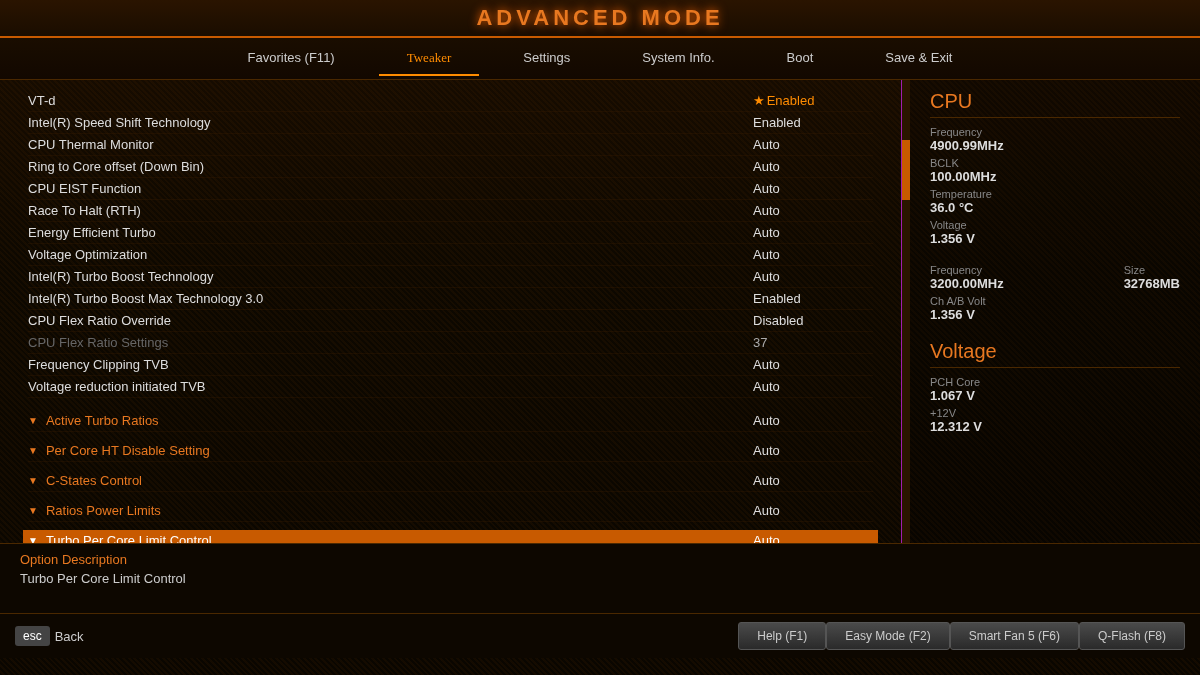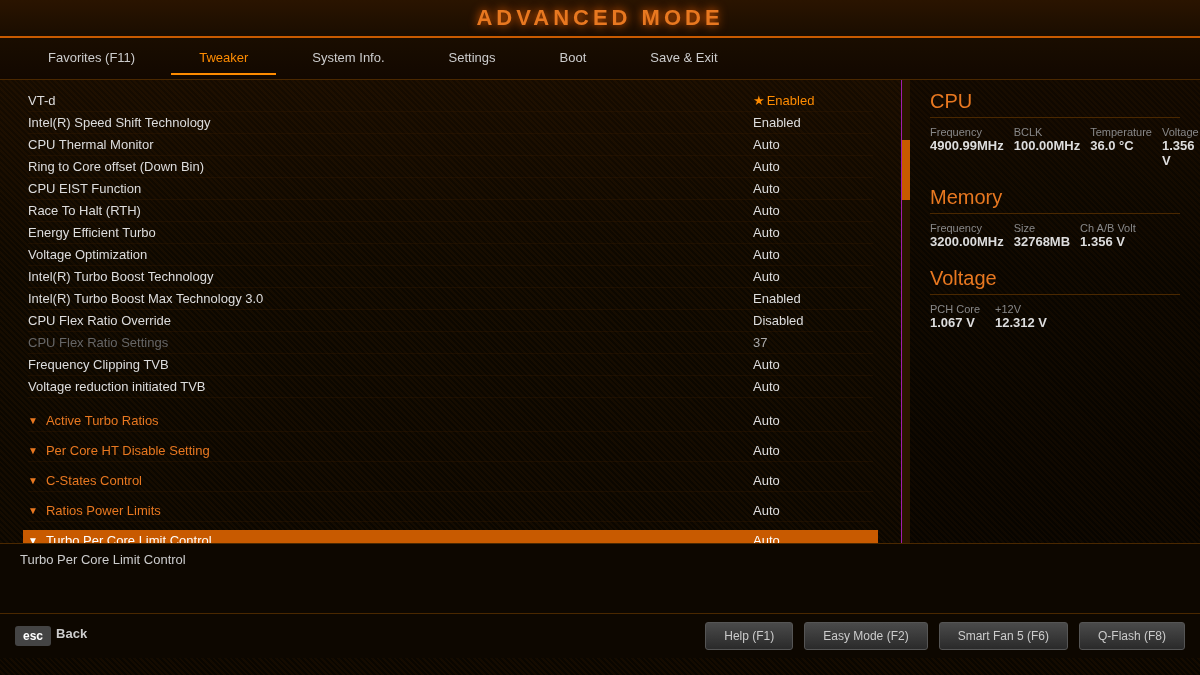--- a/index.html
+++ b/index.html
@@ -96,36 +96,38 @@
     }
 
     .logo-icon {
       width: 36px;
       height: 36px;
       margin-right: 5px;
     }
 
     .nav-items {
       display: flex;
-      gap: 8px;
+      gap: 16px;
       flex: 1;
+      justify-content: center;
     }
 
     .nav-item {
       padding: 8px 28px;
       color: #ccc;
       font-size: 13px;
       cursor: pointer;
       position: relative;
       border-bottom: 2px solid transparent;
     }
 
     .nav-item.active {
       color: #ff8c00;
       border-bottom: 2px solid #ff8c00;
+      font-family: Liberation Serif, serif;
     }
 
     
     .main {
       position: relative;
       z-index: 5;
       display: flex;
       height: calc(675px - 55px - 42px - 45px - 70px);
     }
 
@@ -221,21 +223,21 @@
       font-size: 20px;
       font-weight: normal;
       color: #e87820;
       margin-bottom: 8px;
       border-bottom: 1px solid #4a2800;
       padding-bottom: 4px;
     }
 
     .stats-grid {
       display: grid;
-      grid-template-columns: 1fr 1fr 1fr 1fr;
+      grid-template-columns: 1fr;
       gap: 4px 10px;
     }
 
     .stat-label {
       color: #888;
       font-size: 11px;
     }
 
     .stat-value {
       color: #ddd;
@@ -286,21 +288,21 @@
       margin-right: 5px;
     }
 
     .back-text {
       color: #ccc;
       font-size: 13px;
     }
 
     .footer-buttons {
       display: flex;
-      gap: 11px;
+      gap: 0;
       align-items: flex-end;
     }
 
     .footer-btn {
       background: linear-gradient(180deg, #4a4a4a 0%, #2a2a2a 100%);
       color: #ccc;
       padding: 6px 18px;
       font-size: 12px;
       border-radius: 3px;
       cursor: pointer;
@@ -318,22 +320,22 @@
 <div class="bg-texture"></div>
 
 <div class="header">
   <div class="header-title">ADVANCED MODE</div>
 </div>
 
 <div class="navbar">
   <div class="nav-items">
     <div class="nav-item">Favorites (F11)</div>
     <div class="nav-item active">Tweaker</div>
+    <div class="nav-item">Settings</div>
     <div class="nav-item">System Info.</div>
-    <div class="nav-item">Settings</div>
     <div class="nav-item">Boot</div>
     <div class="nav-item">Save &amp; Exit</div>
   </div>
 </div>
 
 <div class="main">
 
   <div class="left-panel">
 
     <div class="settings-row">
@@ -451,21 +453,20 @@
           <div class="stat-value">36.0 °C</div>
         </div>
         <div>
           <div class="stat-label">Voltage</div>
           <div class="stat-value">1.356 V</div>
         </div>
       </div>
     </div>
 
     <div class="stats-section">
-      <div class="stats-title">Memory</div>
       <div class="stats-grid">
         <div>
           <div class="stat-label">Frequency</div>
           <div class="stat-value">3200.00MHz</div>
         </div>
         <div>
           <div class="stat-label">Size</div>
           <div class="stat-value">32768MB</div>
         </div>
         <div style="grid-column: span 2;">
@@ -486,25 +487,26 @@
           <div class="stat-label">+12V</div>
           <div class="stat-value">12.312 V</div>
         </div>
       </div>
     </div>
 
   </div>
 </div>
 
 <div class="description-panel">
+  <div class="desc-title">Option Description</div>
   <div class="desc-text">Turbo Per Core Limit Control</div>
 </div>
 
 <div class="footer">
-  <div style="display:flex; font-weight:bold;">
+  <div style="display:flex; align-items:center;">
     <span class="esc-btn">esc</span>
     <span class="back-text">Back</span>
   </div>
   <div class="footer-buttons">
     <div class="footer-btn">Help (F1)</div>
     <div class="footer-btn">Easy Mode (F2)</div>
     <div class="footer-btn">Smart Fan 5 (F6)</div>
     <div class="footer-btn">Q-Flash (F8)</div>
   </div>
 </div>

